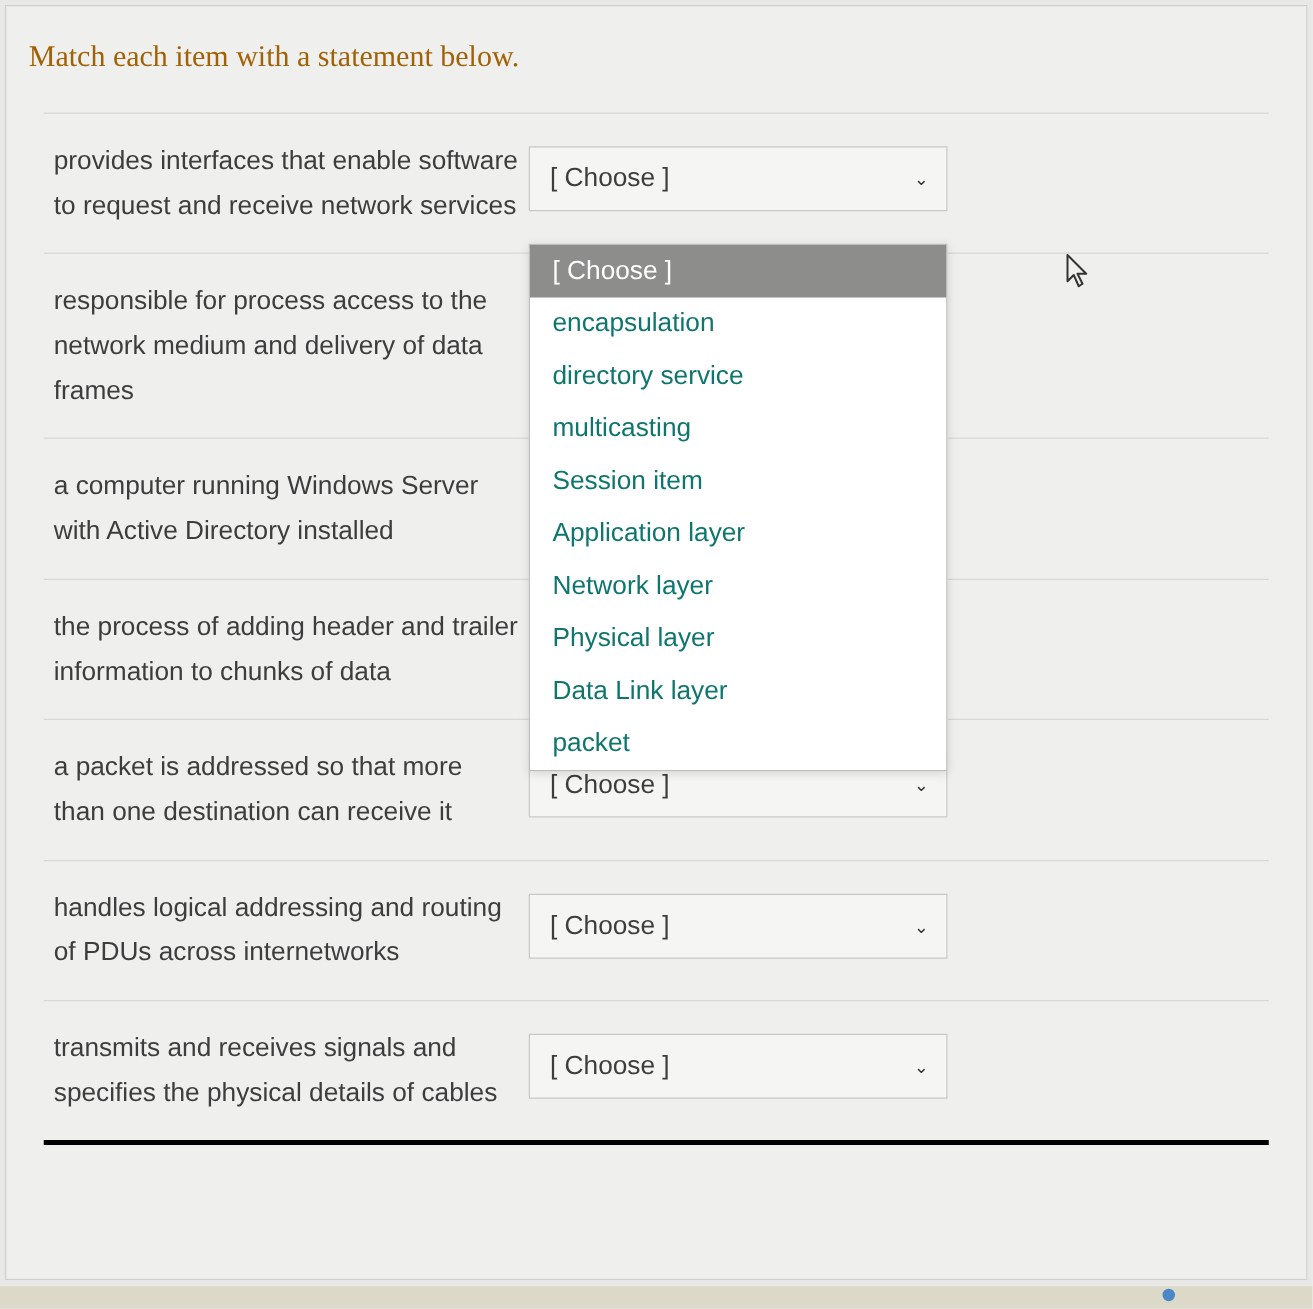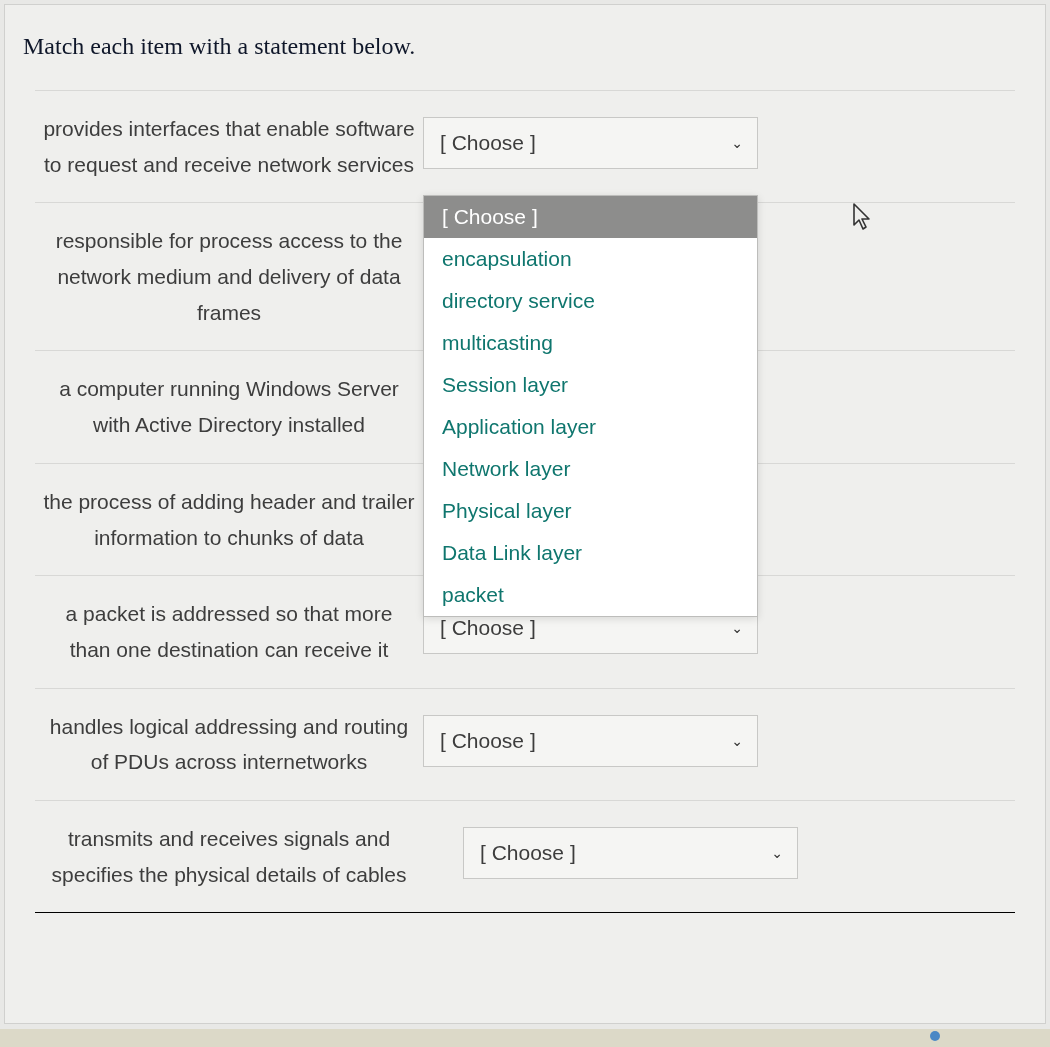--- a/index.html
+++ b/index.html
@@ -14,36 +14,35 @@
   .container {
     background: #efefed;
     border: 1px solid #d0d0ce;
     margin: 4px;
     min-height: 1020px;
     padding: 0;
     position: relative;
   }
   .instruction {
     font-size: 24px;
-    color: #0f172a;
+    color: #a16207;
     padding: 28px 18px 30px 18px;
     font-family: Georgia, "Times New Roman", serif;
   }
   .rows {
     padding: 0 30px 0 30px;
   }
   .row {
     display: flex;
     align-items: flex-start;
     border-top: 1px solid #d8d8d6;
     padding: 20px 0 20px 8px;
     position: relative;
-    text-align: center;
-  }
-  .row:last-child { border-bottom: 1px solid #000000; gap: 40px; }
+  }
+  .row:last-child { border-bottom: 4px solid #000000; }
   .prompt {
     width: 380px;
     font-size: 21px;
     color: #3d3d3d;
     line-height: 1.7;
     padding-right: 8px;
   }
   .select-wrap {
     position: relative;
     width: 335px;
@@ -175,21 +174,21 @@
           </div>
         </div>
       </div>
     </div>
 
   <div class="dropdown">
       <div class="opt selected">[ Choose ]</div>
       <div class="opt">encapsulation</div>
       <div class="opt">directory service</div>
       <div class="opt">multicasting</div>
-      <div class="opt">Session layer</div>
+      <div class="opt">Session item</div>
       <div class="opt">Application layer</div>
       <div class="opt">Network layer</div>
       <div class="opt">Physical layer</div>
       <div class="opt">Data Link layer</div>
       <div class="opt">packet</div>
     </div>
 
   <div class="cursor">
     <svg viewBox="0 0 20 28">
       <path d="M1 1 L1 22 L6 17 L10 26 L13 24 L9 16 L16 16 Z" fill="none" stroke="#333" stroke-width="1.6" stroke-linejoin="round"></path>

